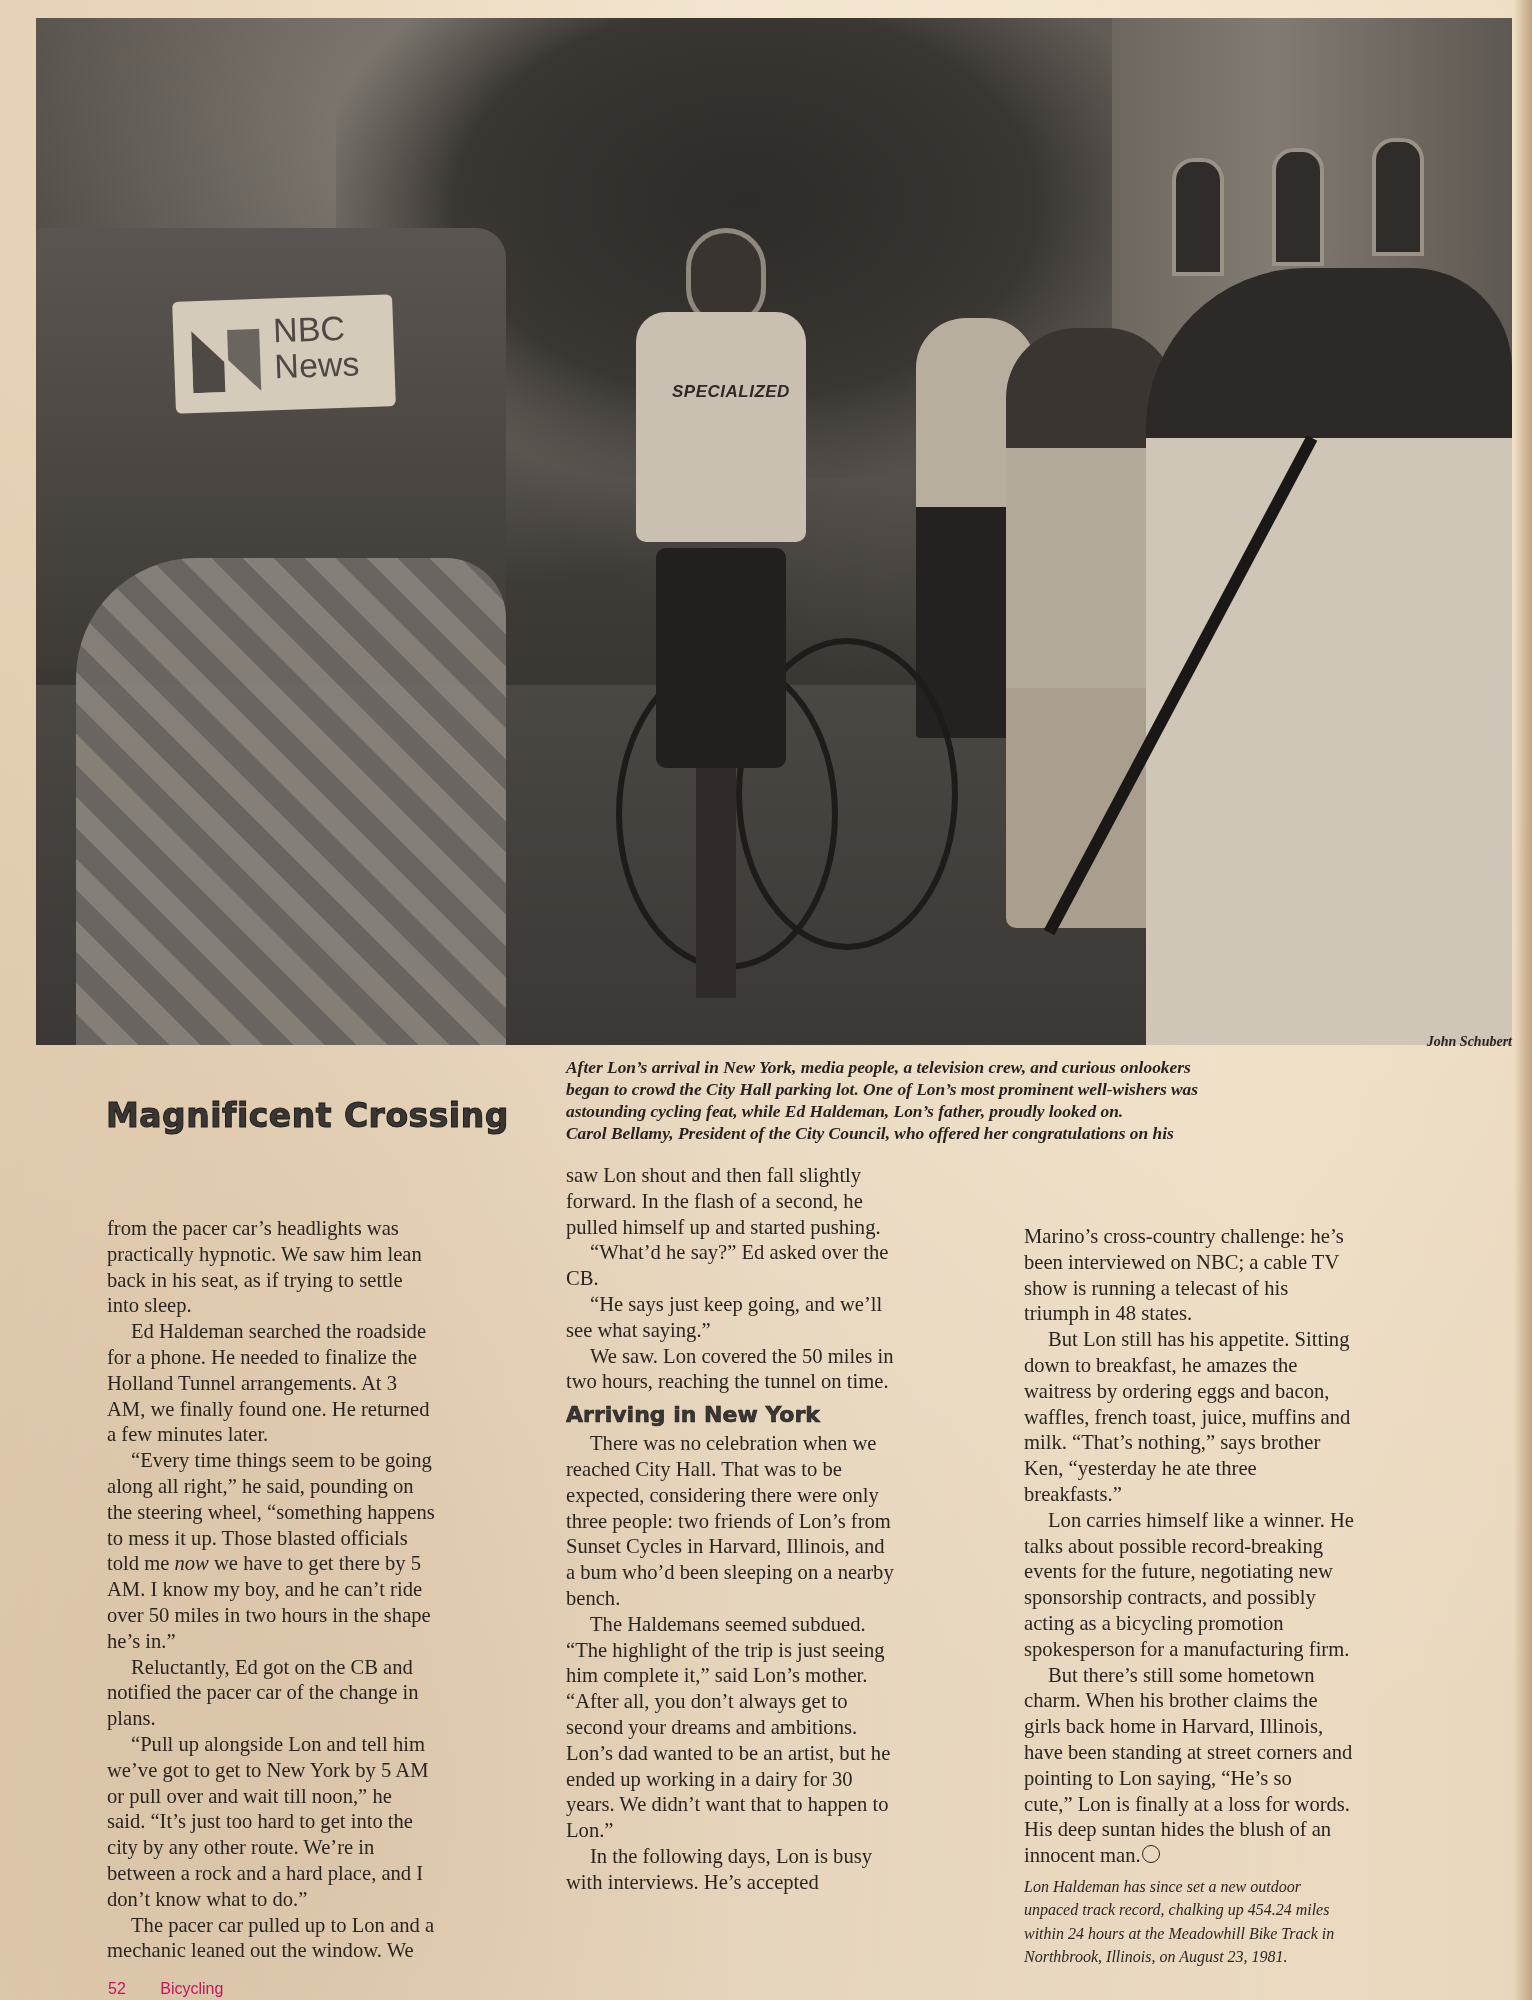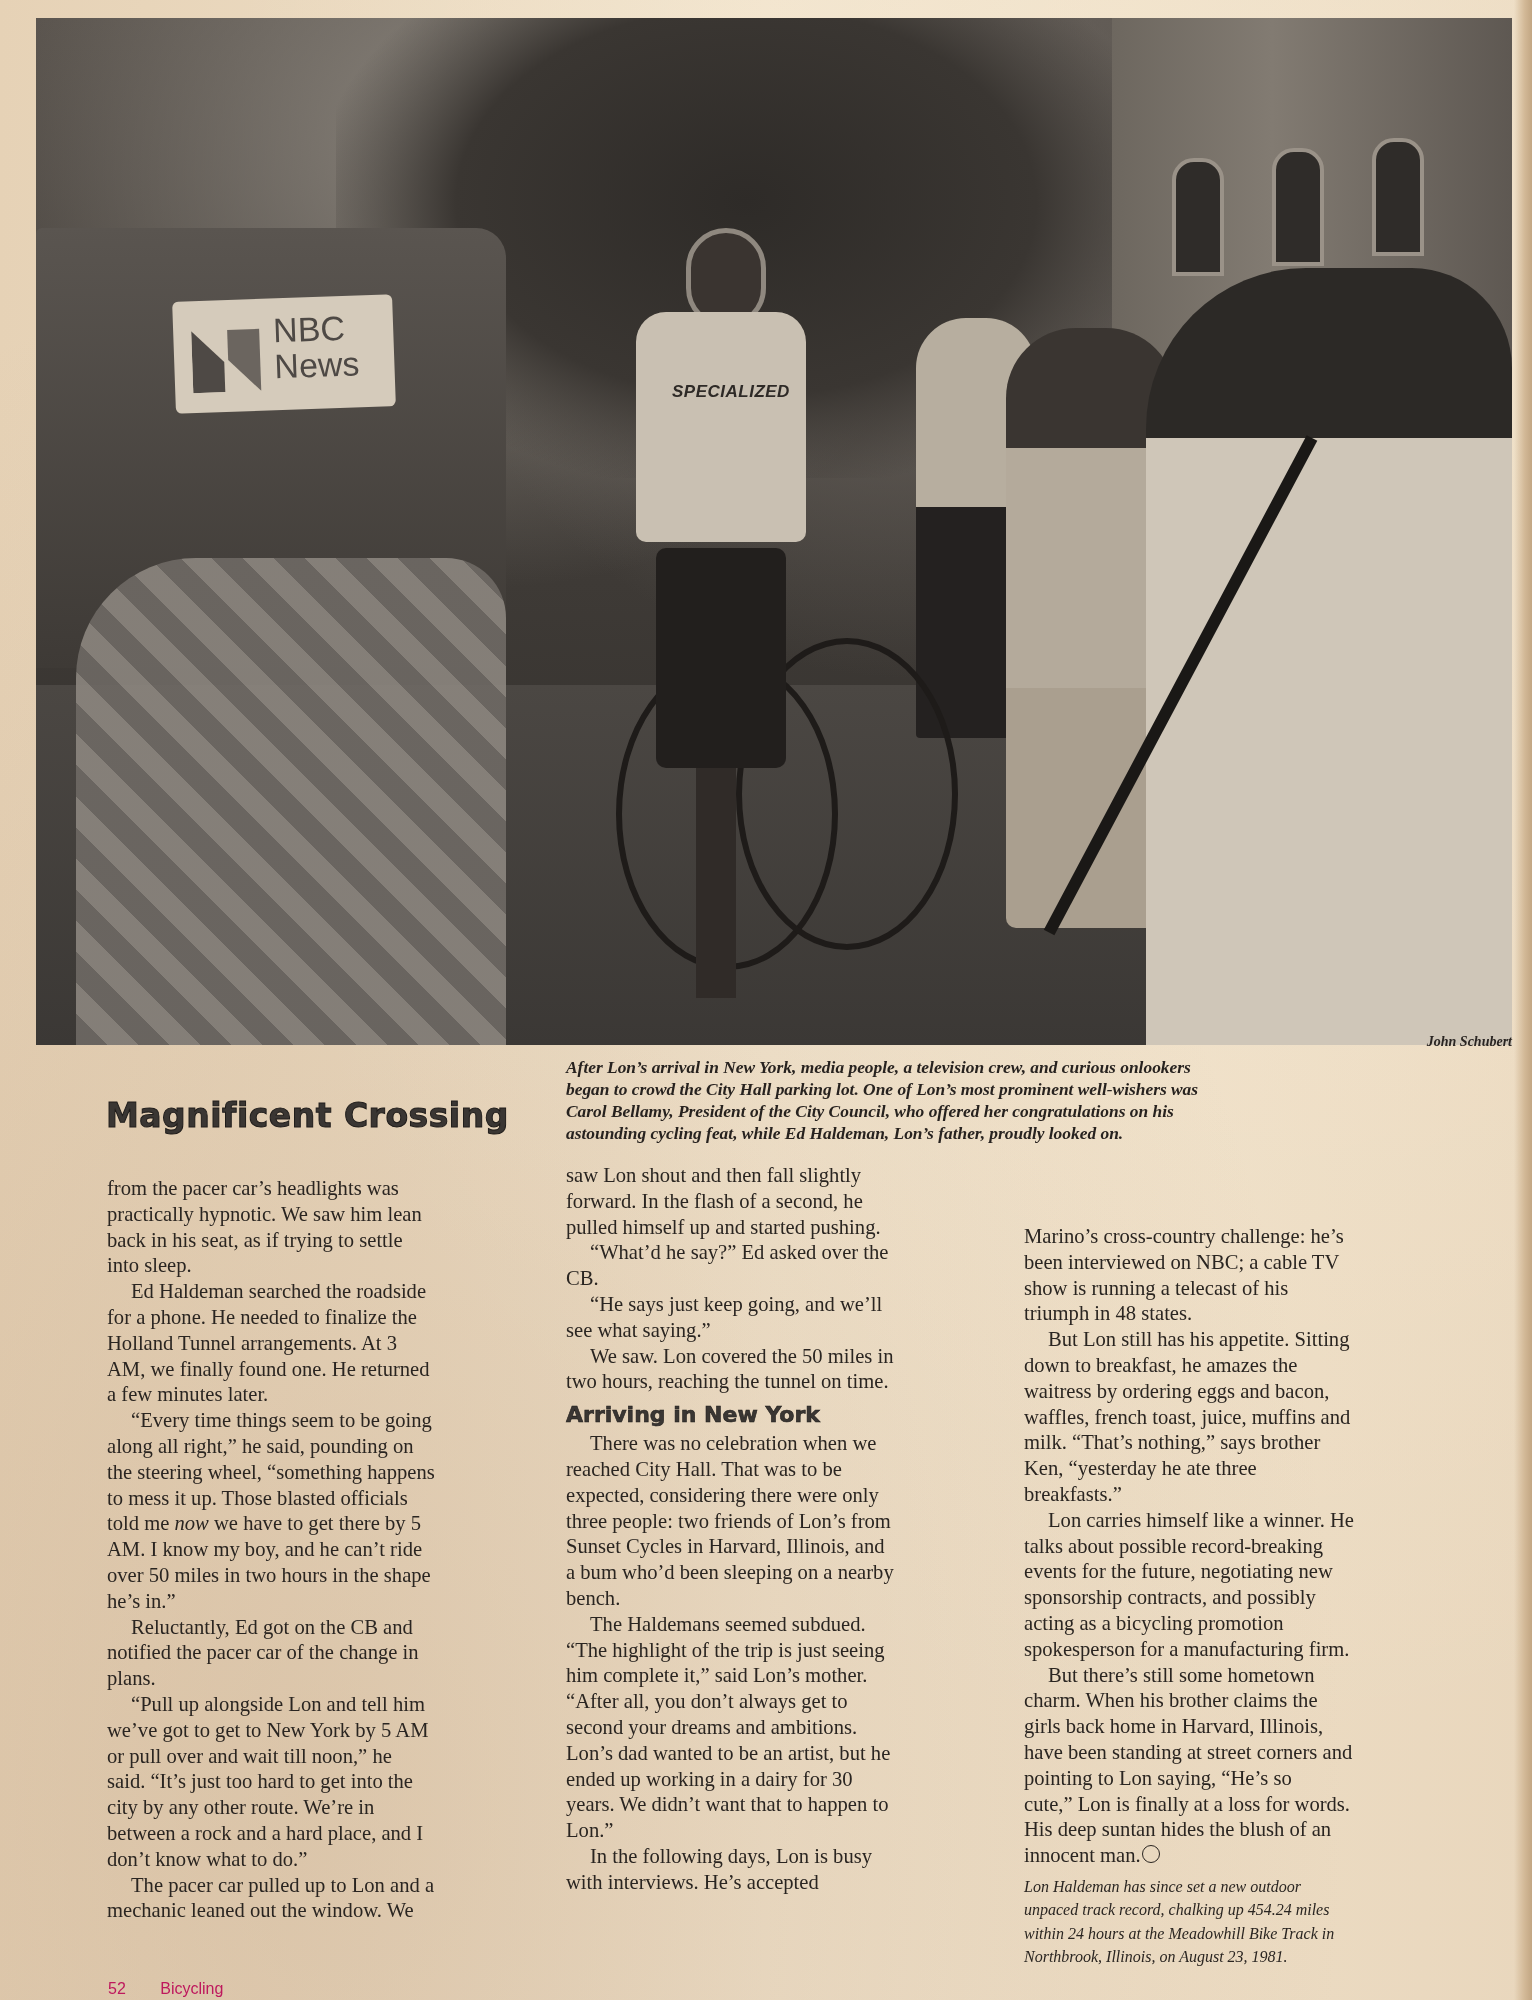--- a/index.html
+++ b/index.html
@@ -89,21 +89,21 @@
   }
 
   
   .col {
     position:absolute; top:1170px; width: 440px;
     font-family: "Liberation Serif", "DejaVu Serif", serif;
     font-size: 20.6px; line-height: 25.8px; color:#2a2521;
   }
   .col .line { display:block; white-space: nowrap; }
   .col .indent { padding-left: 24px; }
-  .col1 { left: 107px; top: 1176px; }
+  .col1 { left: 107px; top: 1216px; }
   .col2 { left: 566px; top: 1163px; }
   .col3 { left: 1024px; top: 1224px; }
 
   .subhead {
     display:block; width: 410px;
     font-family: "DejaVu Sans", "Liberation Sans", sans-serif;
     font-weight: bold; font-size: 22px; line-height: 32px; margin: 4px 0 0 0;
     color:#3a3633; -webkit-text-stroke: 0.6px #1f1c1a;
   }
   .endmark { display:inline-block; width:16px; height:16px; border:1.6px solid #2a2521; border-radius:50%;
@@ -166,22 +166,22 @@
   <div class="woman"></div>
   <div class="man-right"></div>
   <div class="strap"></div>
 </div>
 
 <div class="credit">John Schubert</div>
 
 <div class="caption">
   <span class="line">After Lon’s arrival in New York, media people, a television crew, and curious onlookers</span>
   <span class="line">began to crowd the City Hall parking lot. One of Lon’s most prominent well-wishers was</span>
+  <span class="line">astounding cycling feat, while Ed Haldeman, Lon’s father, proudly looked on.</span>
   <span class="line">Carol Bellamy, President of the City Council, who offered her congratulations on his</span>
-  <span class="line">astounding cycling feat, while Ed Haldeman, Lon’s father, proudly looked on.</span>
 </div>
 
 <h1 class="headline" style="margin:0;">Magnificent Crossing</h1>
 
 <div class="col col1" id="col1">
     <span class="line">from the pacer car’s headlights was</span>
     <span class="line">practically hypnotic. We saw him lean</span>
     <span class="line">back in his seat, as if trying to settle</span>
     <span class="line">into sleep.</span>
     <span class="line indent">Ed Haldeman searched the roadside</span>

